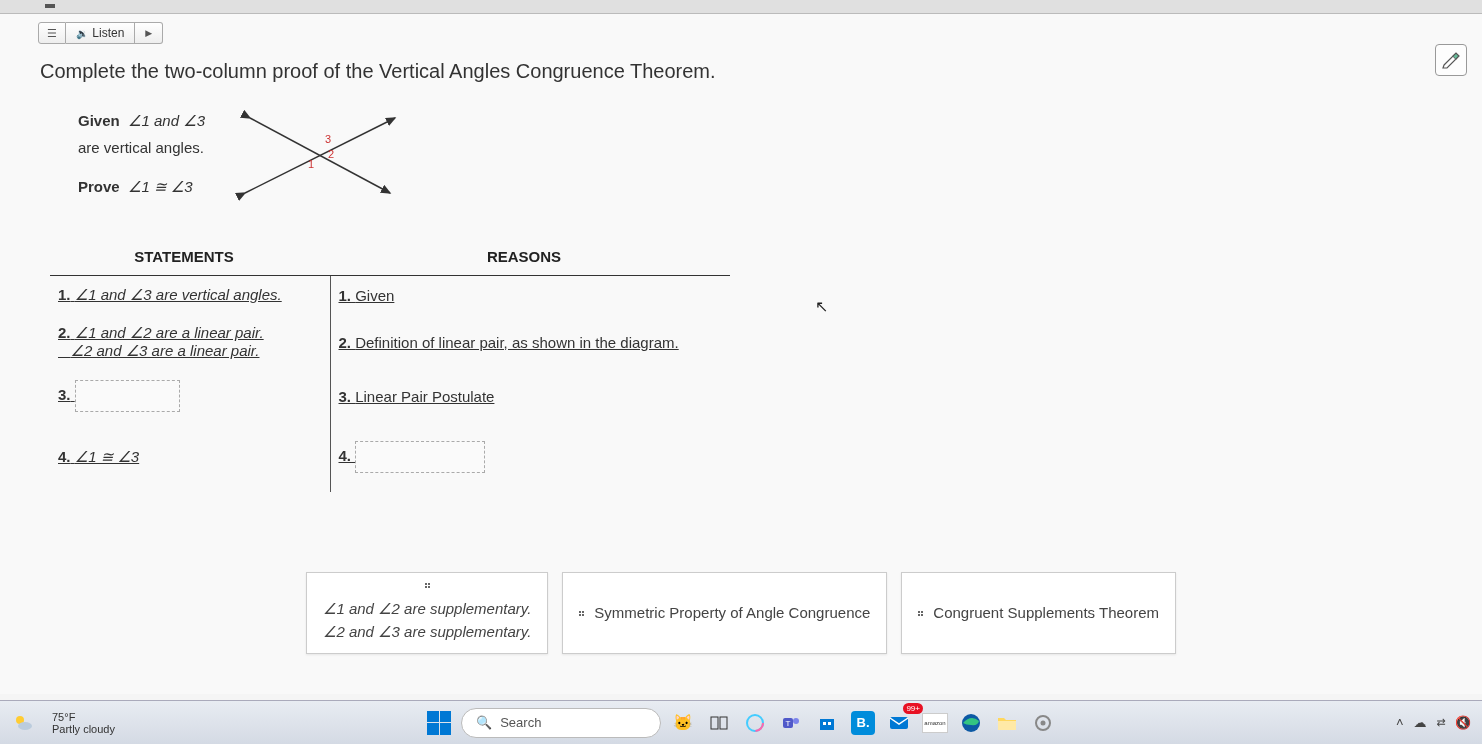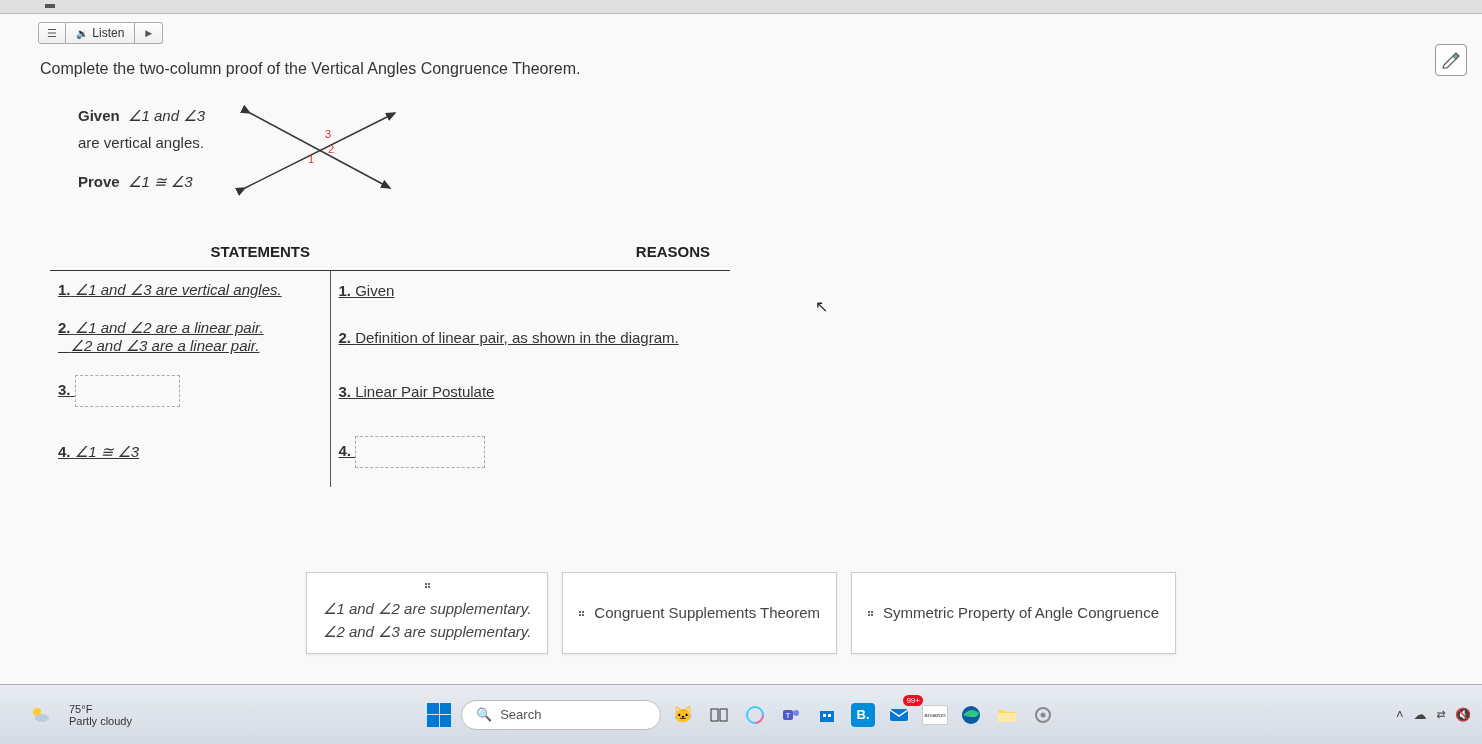--- a/index.html
+++ b/index.html
@@ -87,21 +87,21 @@
       border: 1px solid #999;
       border-radius: 4px;
       background: #fdfdfd;
       display: flex;
       align-items: center;
       justify-content: center;
       cursor: pointer;
     }
     .instruction {
       padding: 8px 40px 15px 40px;
-      font-size: 16px;
+      font-size: 20px;
       color: #333;
     }
     .given-prove-section {
       display: flex;
       padding: 0 78px;
       align-items: center;
       gap: 30px;
     }
     .given-prove-text {
       font-size: 15px;
@@ -115,21 +115,21 @@
       width: 170px;
       height: 110px;
       position: relative;
     }
     .proof-table {
       margin: 30px 40px 0 50px;
       border-collapse: collapse;
       font-size: 15px;
     }
     .proof-table th {
-      text-align: right;
+      text-align: center;
       padding: 10px 20px 10px 8px;
       font-weight: bold;
       border-bottom: 1px solid #333;
       color: #222;
       margin-left: 48px;
     }
     .proof-table td {
       padding: 10px 18px 10px 8px;
       vertical-align: middle;
       color: #333;
@@ -197,26 +197,26 @@
       text-align: center;
     }
     .tile-text {
       line-height: 1.5;
     }
     .taskbar {
       position: absolute;
       bottom: 0;
       left: 0;
       right: 0;
-      height: 60px;
+      height: 44px;
       background: linear-gradient(#e8ecf2, #d4dae4);
       border-top: 1px solid #aab;
       display: flex;
       align-items: center;
-      padding: 0 29px;
+      padding: 0 12px;
     }
     .weather {
       display: flex;
       flex-direction: column;
       font-size: 11px;
       color: #333;
       margin-left: 12px;
     }
     .taskbar-center {
       position: absolute;
@@ -428,34 +428,34 @@
       <span class="drag-handle">
         <span class="drag-handle-row">
             <span class="drag-dot"></span>
             <span class="drag-dot"></span>
           </span>
         <span class="drag-handle-row">
             <span class="drag-dot"></span>
             <span class="drag-dot"></span>
           </span>
       </span>
-      <span class="tile-text">Congruent Supplements Theorem</span>
+      <span class="tile-text">Symmetric Property of Angle Congruence</span>
     </div>
     <div class="drag-tile">
       <span class="drag-handle">
         <span class="drag-handle-row">
             <span class="drag-dot"></span>
             <span class="drag-dot"></span>
           </span>
         <span class="drag-handle-row">
             <span class="drag-dot"></span>
             <span class="drag-dot"></span>
           </span>
       </span>
-      <span class="tile-text">Symmetric Property of Angle Congruence</span>
+      <span class="tile-text">Congruent Supplements Theorem</span>
     </div>
   </div>
 
   <div class="cursor-arrow">↖</div>
 
 </div>
 
 <div class="taskbar">
   <div style="display:flex;align-items:center;gap:6px">
     <svg width="22" height="22" viewBox="0 0 22 22">

